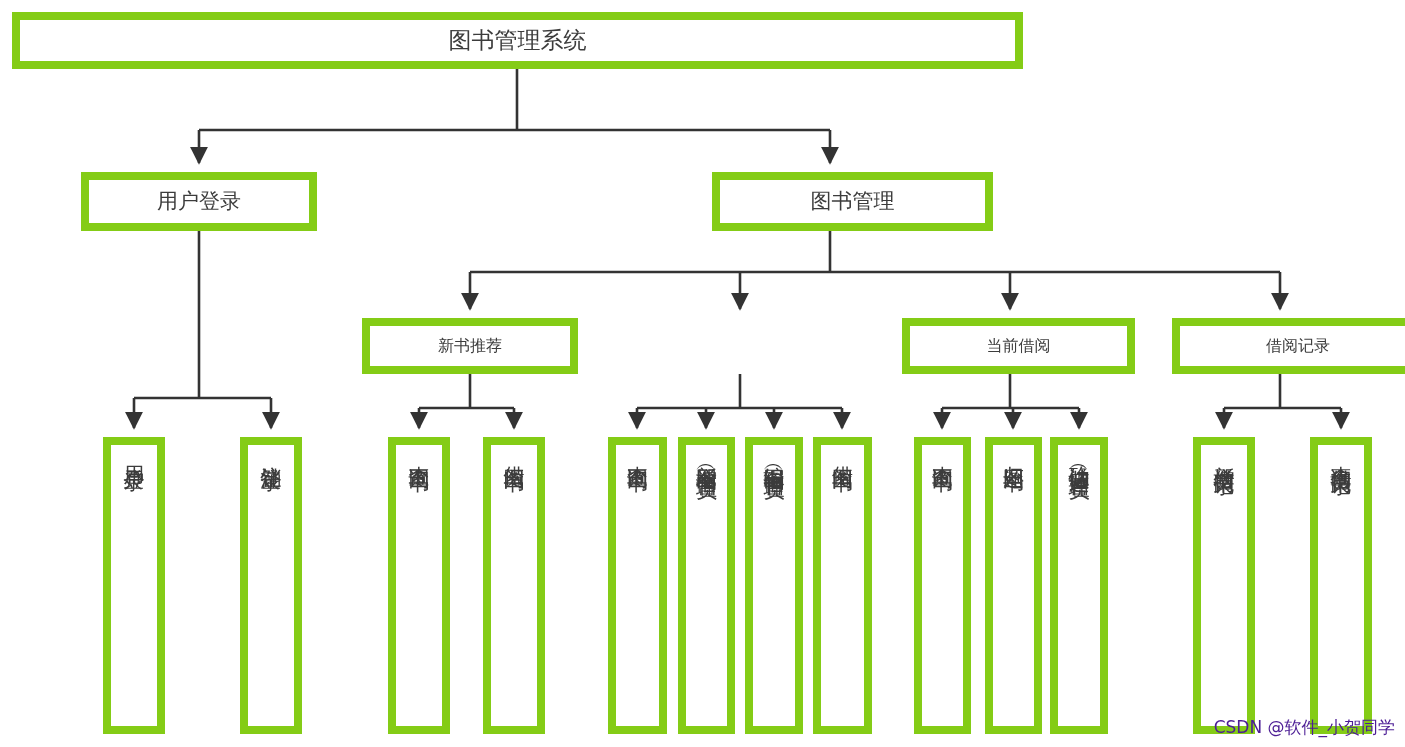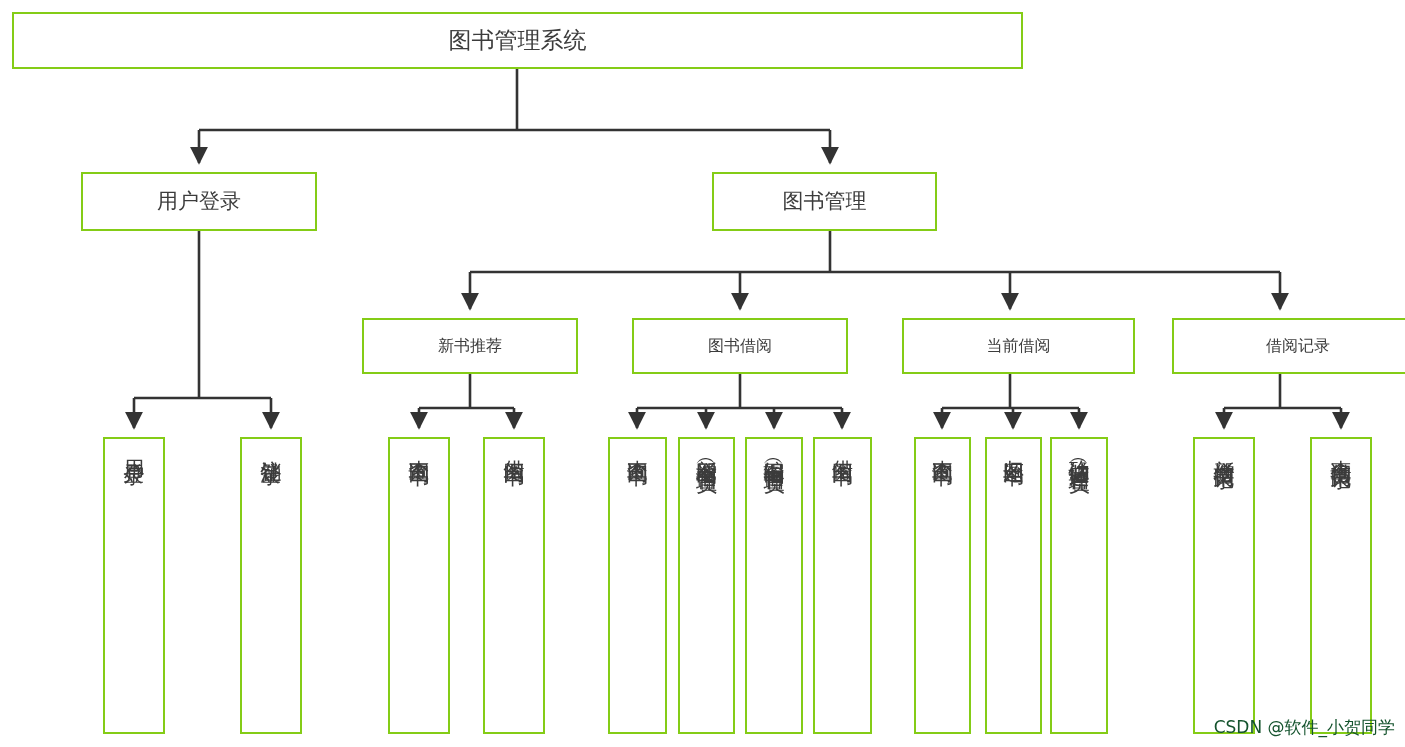--- a/index.html
+++ b/index.html
@@ -22,21 +22,21 @@
     left: 0;
     top: 0;
     width: 1405px;
     height: 747px;
     pointer-events: none;
   }
   .node {
     position: absolute;
     box-sizing: border-box;
     background: #ffffff;
-    border: 2px solid #84cc16;
+    border: 8px solid #84cc16;
     display: flex;
     align-items: center;
     justify-content: center;
     color: #3c3c3c;
   }
   .node .label {
     display: block;
     text-align: center;
     line-height: 1.18;
     white-space: nowrap;
@@ -74,21 +74,21 @@
     font-size: 21px;
     line-height: 1.05;
     letter-spacing: 2px;
     white-space: nowrap;
   }
   .watermark {
     position: absolute;
     right: 10px;
     bottom: 8px;
     font-size: 17px;
-    color: #14532d;
+    color: #4c1d95;
     white-space: nowrap;
     user-select: none;
   }
 </style>
 </head>
 <body>
 
 <div id="canvas">
 
   <svg class="edges" viewBox="0 0 1405 747" xmlns="http://www.w3.org/2000/svg">
@@ -141,30 +141,27 @@
     </g>
   </svg>
 
   <div class="node root">
     <span class="label">图书管理系统</span>
   </div>
 
   <div class="node lvl1" style="left:81px; top:172px; width:236px;">
     <span class="label">用户登录</span>
   </div>
-  <div class="node lvl1" style="left:712px; top:172px; width:225px;">
+  <div class="node lvl1" style="left:712px; top:172px; width:281px;">
     <span class="label">图书管理</span>
   </div>
 
   <div class="node lvl2" style="left:362px; top:318px; width:216px;">
     <span class="label">新书推荐</span>
   </div>
-  <div class="node lvl2" style="left:632px; top:318px; width:216px;">
-    <span class="label">图书借阅</span>
-  </div>
   <div class="node lvl2" style="left:902px; top:318px; width:233px;">
     <span class="label">当前借阅</span>
   </div>
   <div class="node lvl2" style="left:1172px; top:318px; width:252px;">
     <span class="label">借阅记录</span>
   </div>
 
   <div class="node leaf" style="left:103px; top:437px; width:62px; height:297px;">
     <span class="label">用户登录</span>
   </div>

